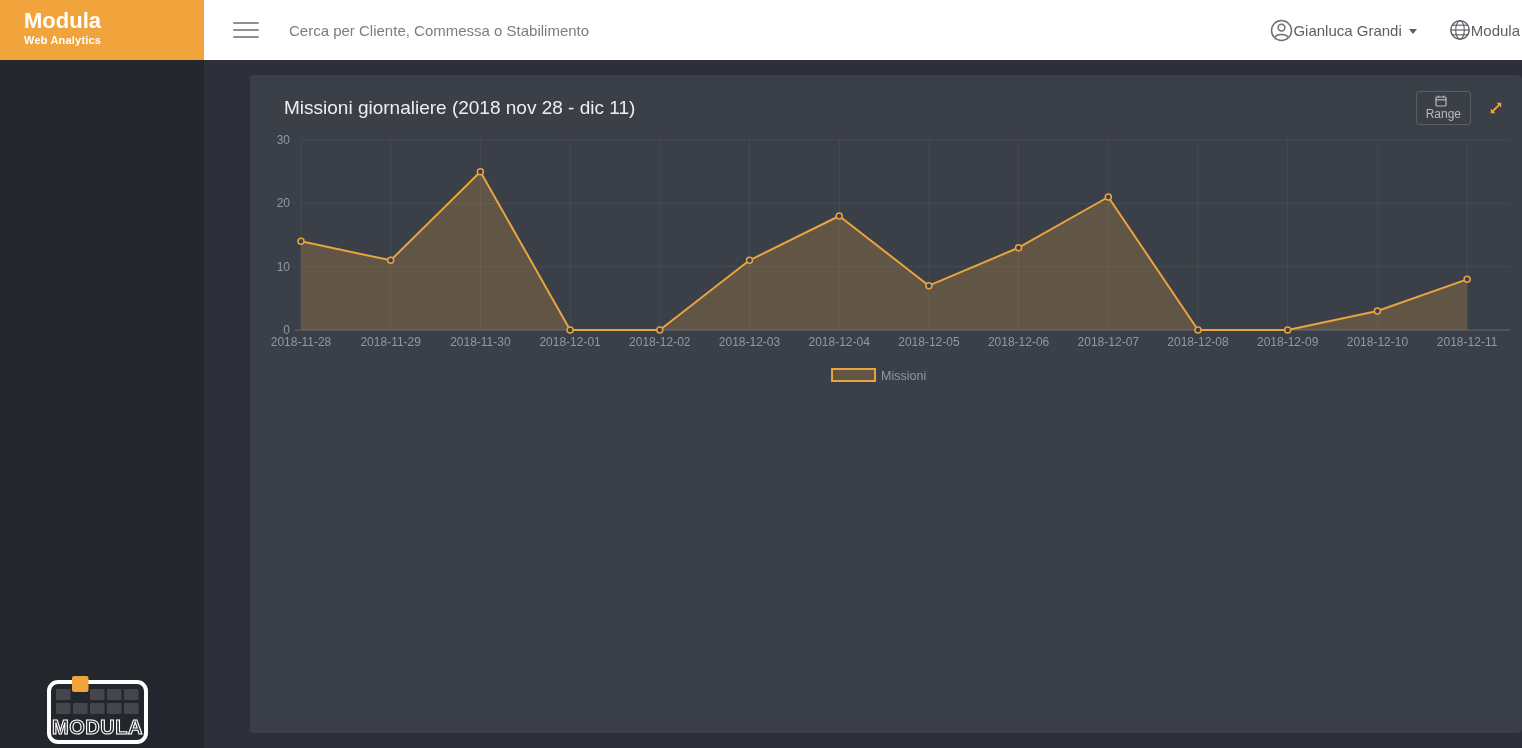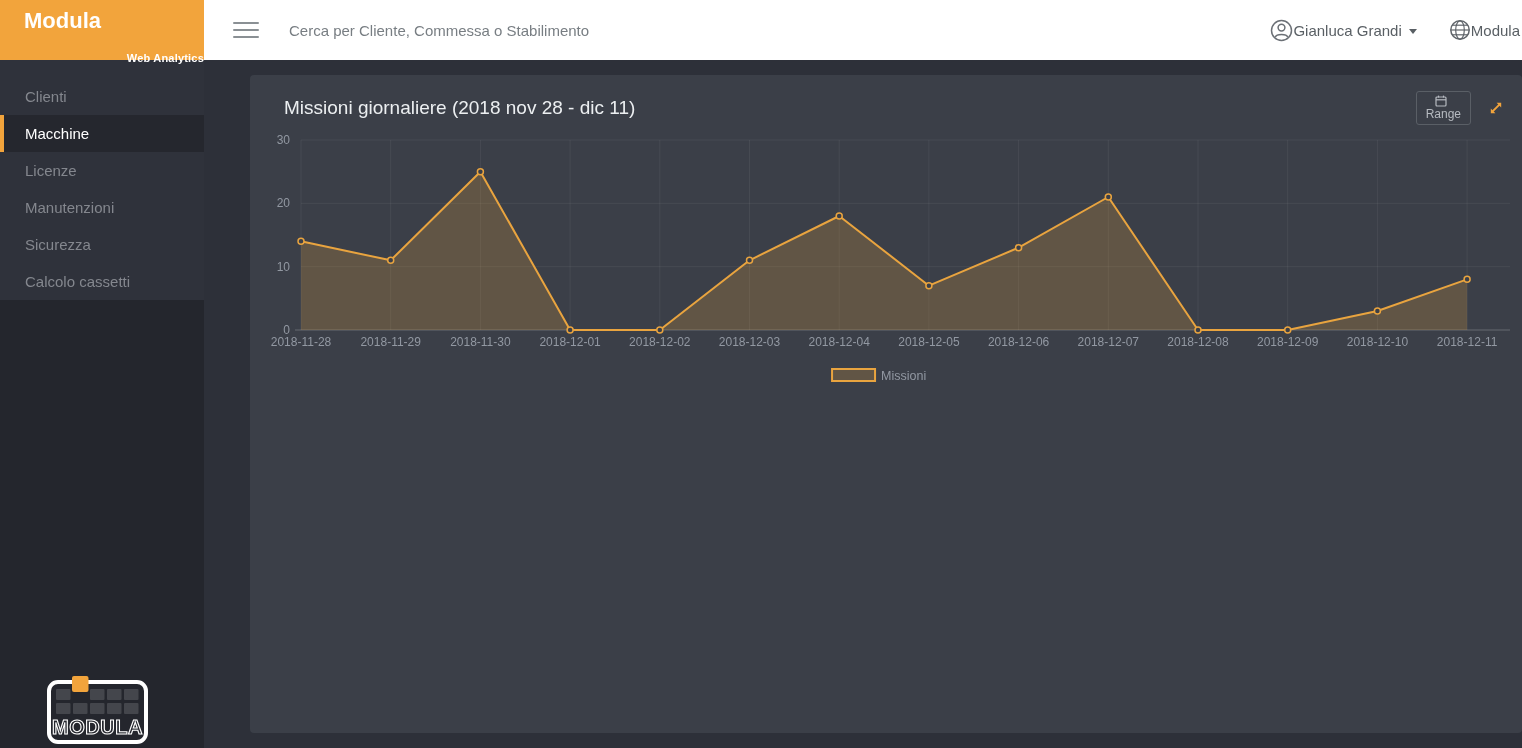--- a/index.html
+++ b/index.html
@@ -11,21 +11,21 @@
   
   .topbar{
     position:absolute;top:0;left:0;width:1522px;height:60px;
     background:#ffffff;display:flex;align-items:center;z-index:5;
   }
   .brand{
     width:204px;height:60px;background:#f2a43c;color:#fff;
     padding:9px 0 0 24px;flex:0 0 204px;
   }
   .brand-name{font-size:22px;font-weight:bold;line-height:24px;}
-  .brand-sub{font-size:11px;font-weight:bold;letter-spacing:.2px;margin-top:19px;text-align:right;}
+  .brand-sub{font-size:11px;font-weight:bold;letter-spacing:.2px;margin-top:1px;}
   .hamburger{margin-left:29px;width:26px;cursor:pointer;flex:0 0 auto;}
   .hamburger span{display:block;height:2px;background:#8a9094;border-radius:1px;margin:5px 0;}
   .search-input{
     margin-left:28px;border:none;outline:none;font-size:15px;color:#a16207;
     font-family:"Liberation Sans",sans-serif;flex:1 1 auto;background:transparent;
   }
   .search-input::placeholder{color:#787e83;opacity:1;}
   .user-menu,.lang-menu{
     display:flex;align-items:center;flex:0 0 auto;cursor:pointer;
     color:#595f64;font-size:15px;font-weight:500;white-space:nowrap;
@@ -108,28 +108,20 @@
           <line x1="1.8" y1="11" x2="20.2" y2="11" stroke="#5f646a" stroke-width="1.2"></line>
           <line x1="3.2" y1="6.2" x2="18.8" y2="6.2" stroke="#5f646a" stroke-width="1.2"></line>
           <line x1="3.2" y1="15.8" x2="18.8" y2="15.8" stroke="#5f646a" stroke-width="1.2"></line>
         </svg>
       </span>
       <span class="label">Modula</span>
     </div>
   </div>
 
   <div class="sidebar">
-    <nav class="side-nav" id="side-nav">
-        <div class="side-item">Clienti</div>
-        <div class="side-item active">Macchine</div>
-        <div class="side-item">Licenze</div>
-        <div class="side-item">Manutenzioni</div>
-        <div class="side-item">Sicurezza</div>
-        <div class="side-item">Calcolo cassetti</div>
-      </nav>
     <div class="side-logo">
       <svg width="105" height="74" viewBox="0 0 105 74">
         <rect x="4" y="10" width="97" height="60" rx="9" fill="none" stroke="#ffffff" stroke-width="4"></rect>
         <g fill="#44464c">
           <rect x="11" y="17" width="14.5" height="11" rx="1"></rect>
           <rect x="45" y="17" width="14.5" height="11" rx="1"></rect>
           <rect x="62" y="17" width="14.5" height="11" rx="1"></rect>
           <rect x="79" y="17" width="14.5" height="11" rx="1"></rect>
           <rect x="11" y="31" width="14.5" height="11" rx="1"></rect>
           <rect x="28" y="31" width="14.5" height="11" rx="1"></rect>

